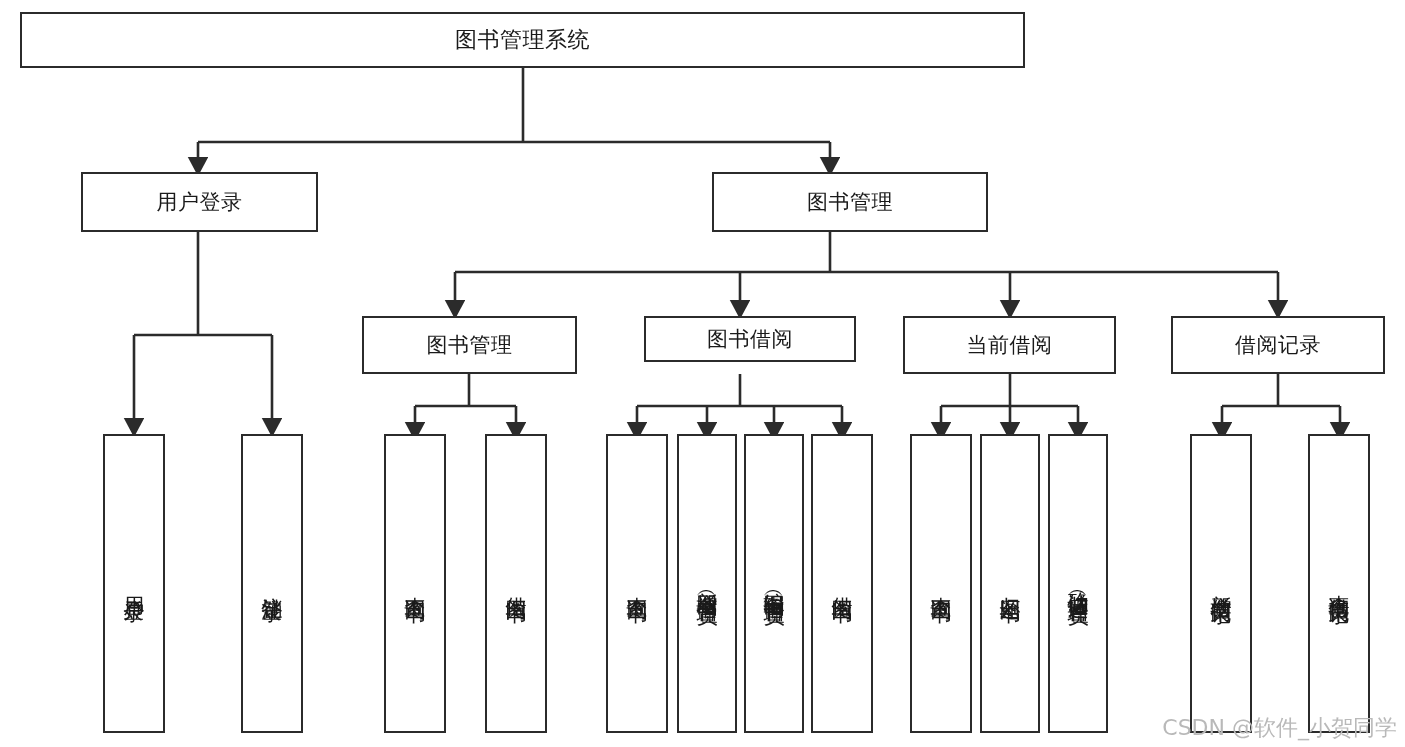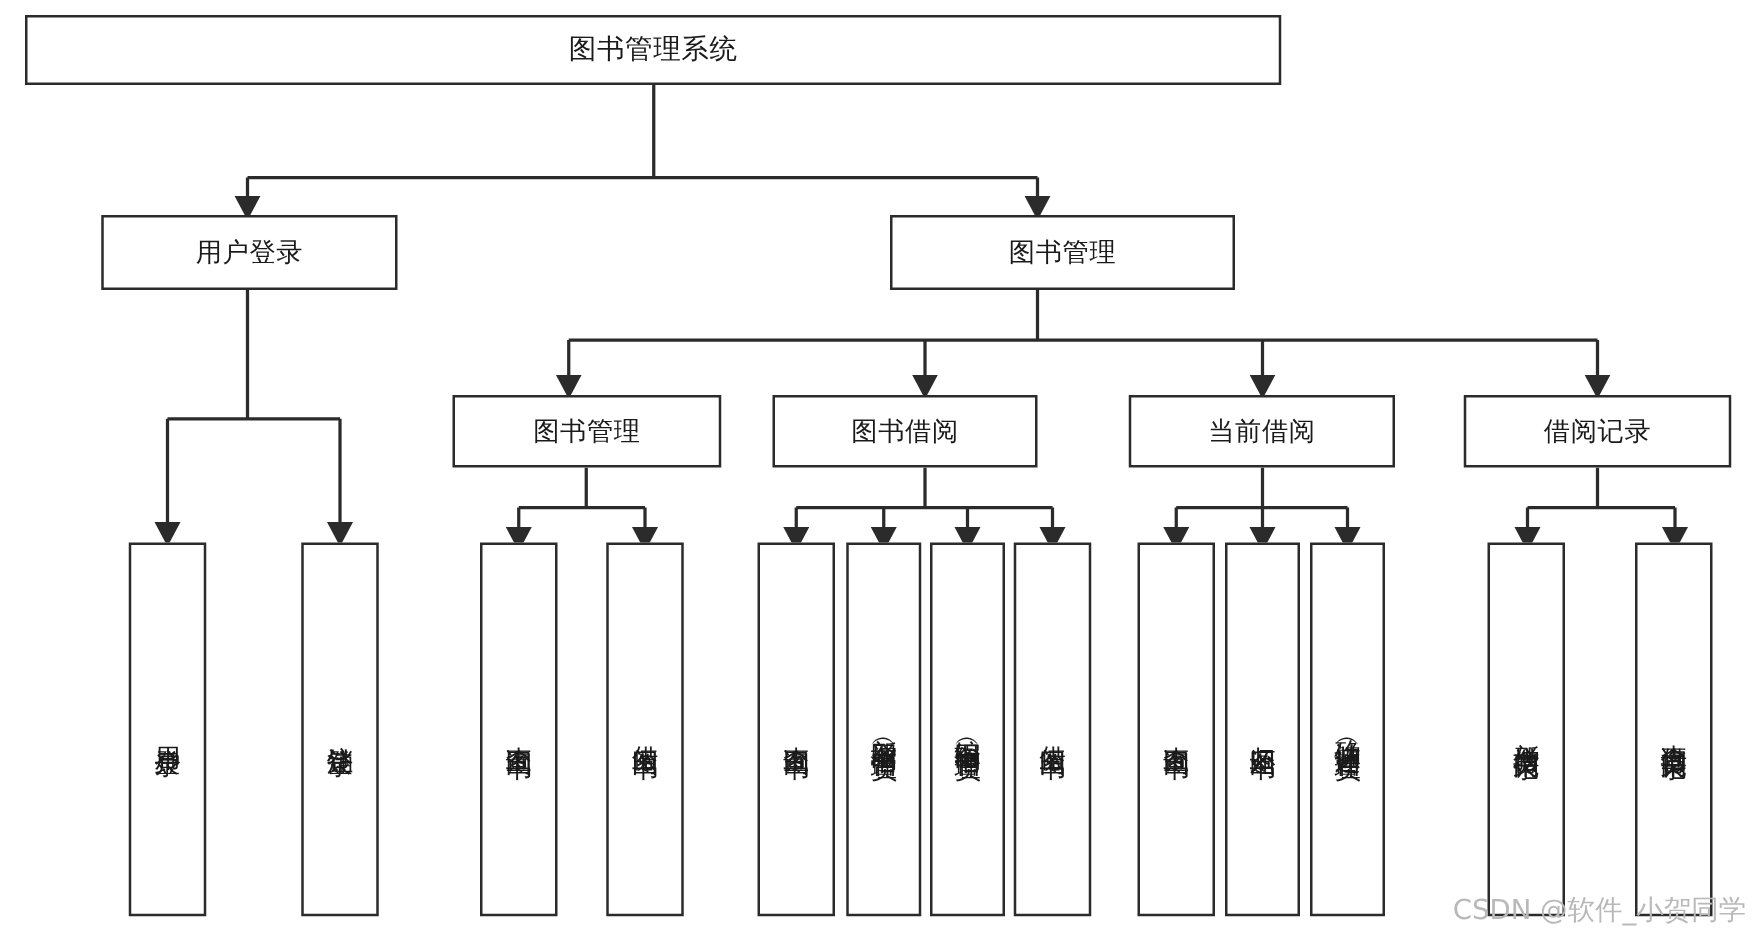--- a/index.html
+++ b/index.html
@@ -139,21 +139,21 @@
   <div class="node horiz" style="left:81px; top:172px; width:237px; height:60px;">
     <span class="node-label">用户登录</span>
   </div>
   <div class="node horiz" style="left:712px; top:172px; width:276px; height:60px;">
     <span class="node-label">图书管理</span>
   </div>
 
   <div class="node horiz" style="left:362px; top:316px; width:215px; height:58px;">
     <span class="node-label">图书管理</span>
   </div>
-  <div class="node horiz" style="left:618px; top:316px; width:212px; height:58px;">
+  <div class="node horiz" style="left:644px; top:316px; width:212px; height:46px;">
     <span class="node-label">图书借阅</span>
   </div>
   <div class="node horiz" style="left:1171px; top:316px; width:214px; height:58px;">
     <span class="node-label">借阅记录</span>
   </div>
   <div class="node horiz" style="left:903px; top:316px; width:213px; height:58px;">
     <span class="node-label">当前借阅</span>
   </div>
 
   <div class="node leaf" style="left:103px; top:434px; width:62px; height:299px;">

